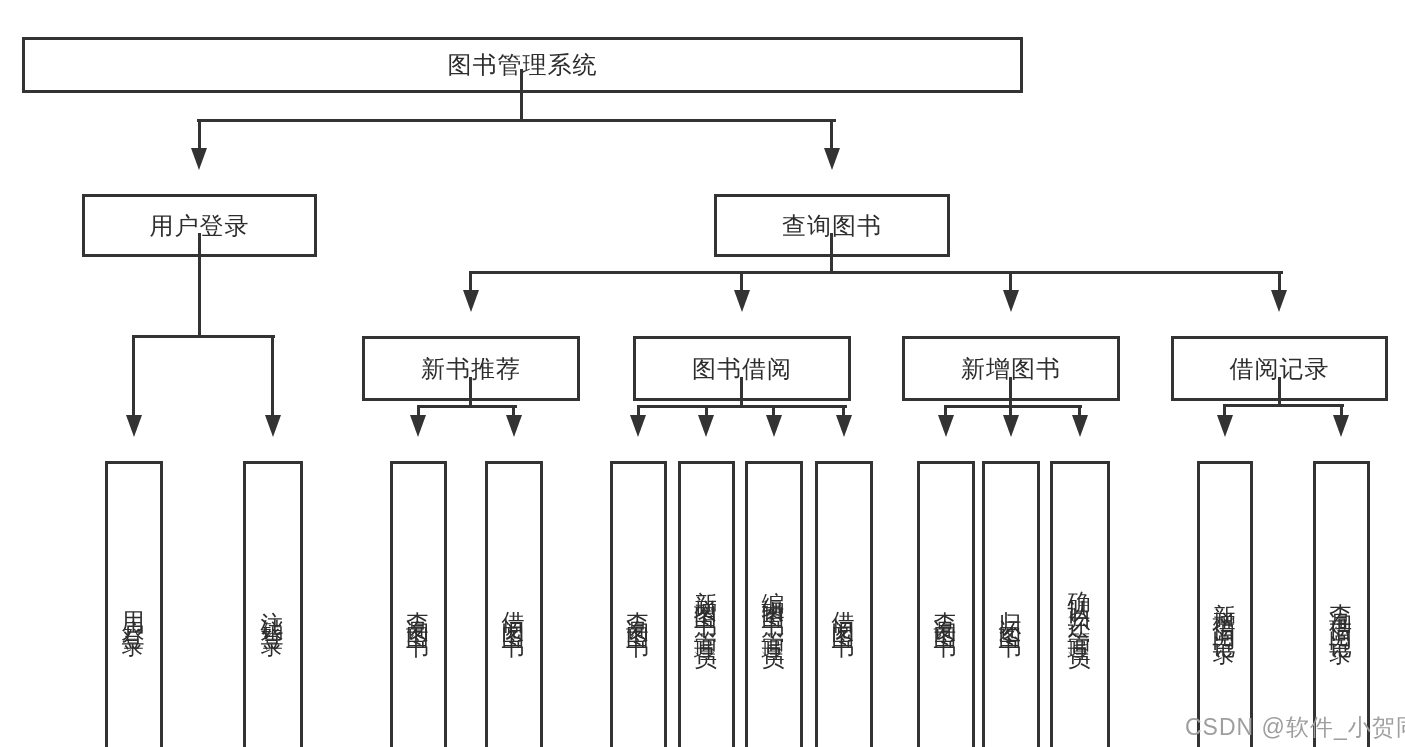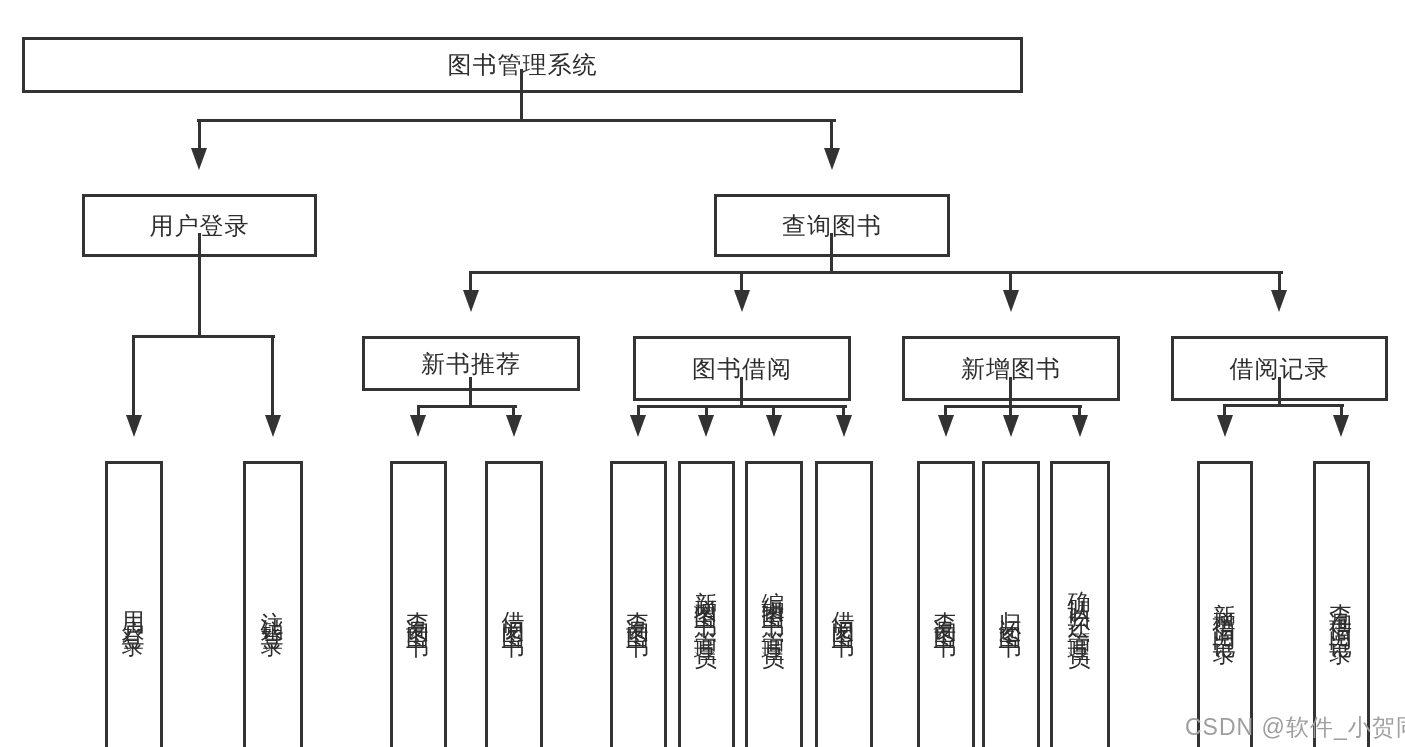--- a/index.html
+++ b/index.html
@@ -55,21 +55,21 @@
   </div>
 
   <div class="node" style="left:82px;top:170px;width:235px;height:63px;">
     <span>用户登录</span>
   </div>
 
   <div class="node" style="left:714px;top:170px;width:236px;height:63px;">
     <span>查询图书</span>
   </div>
 
-  <div class="node" style="left:362px;top:312px;width:218px;height:55px;">
+  <div class="node" style="left:362px;top:312px;width:218px;height:65px;">
     <span>新书推荐</span>
   </div>
 
   <div class="node" style="left:633px;top:312px;width:218px;height:65px;justify-content:center;">
     <span>图书借阅</span>
   </div>
 
   <div class="node" style="left:902px;top:312px;width:218px;height:65px;">
     <span>新增图书</span>
   </div>

